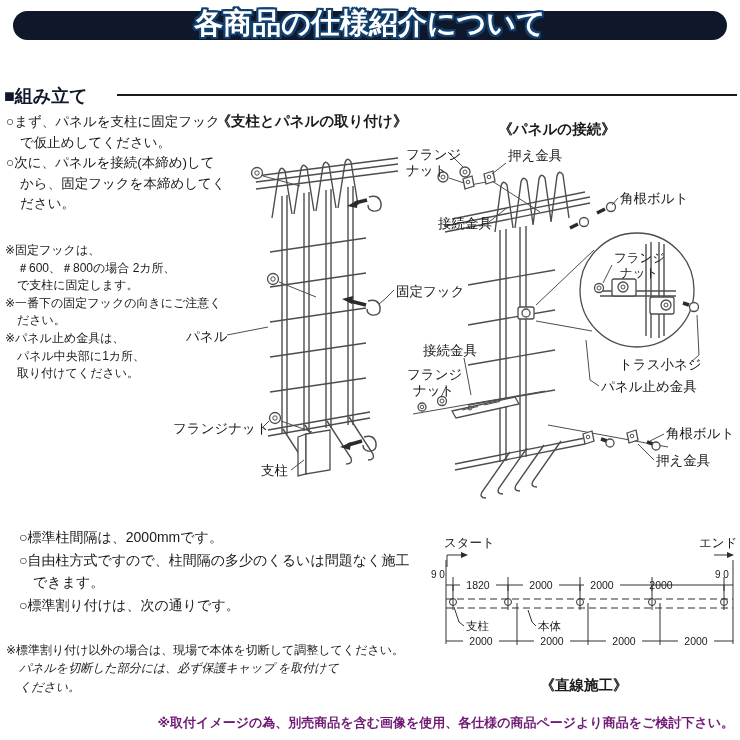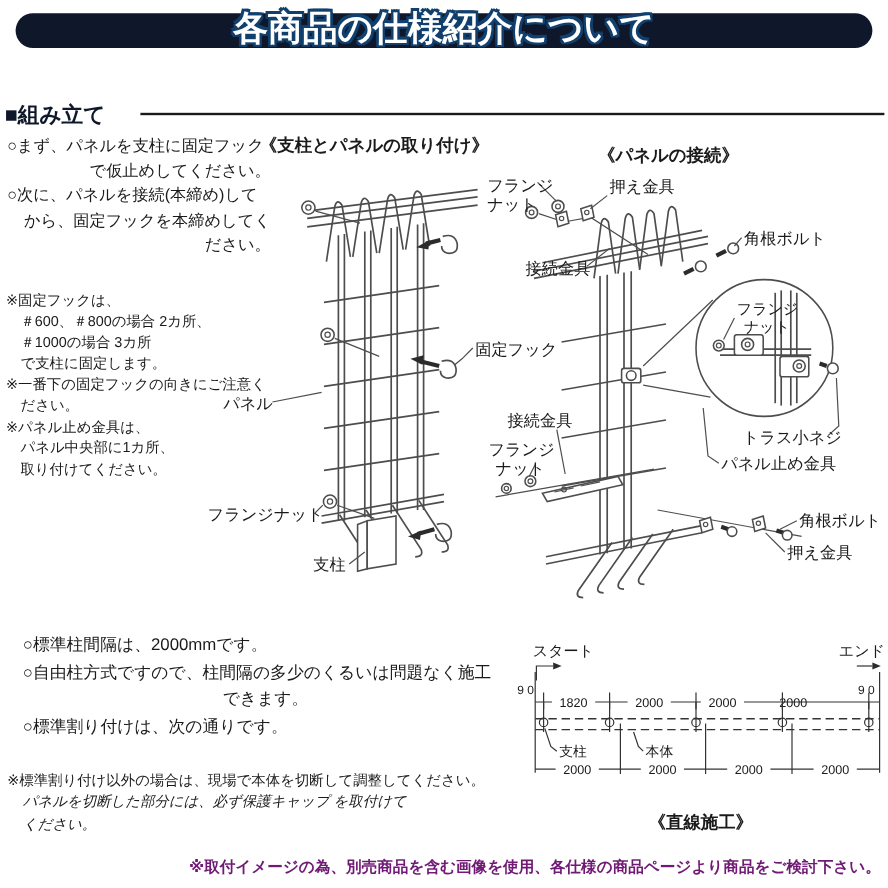--- a/index.html
+++ b/index.html
@@ -6,25 +6,25 @@
   .page{position:relative;width:740px;height:740px;background:#ffffff;overflow:hidden;
         font-family:"Liberation Sans","DejaVu Sans",sans-serif;color:#1a1a1a;}
   .banner{position:absolute;left:13px;top:11px;width:714px;height:29px;background:#0f172a;border-radius:15px;}
   .banner-text{position:absolute;left:0;right:0;top:-7px;text-align:center;font-size:29px;font-weight:bold;color:#ffffff;white-space:nowrap;
     text-shadow:-2px -2px 0 #12406e,2px -2px 0 #12406e,-2px 2px 0 #12406e,2px 2px 0 #12406e,0 -2px 0 #12406e,0 2px 0 #12406e,-2px 0 0 #12406e,2px 0 0 #12406e;}
   .section-heading{position:absolute;left:4px;top:84px;font-size:18px;font-weight:bold;color:#0f172a;}
   .section-rule{position:absolute;left:117px;top:94px;width:620px;height:2px;background:#1a1a1a;}
   .notes{position:absolute;white-space:nowrap;}
   .notes .ln{white-space:nowrap;}
   .notes-a{left:6px;top:112px;font-size:13.5px;line-height:20.6px;}
-  .notes-a .ind{padding-left:14px;text-align:right;}
+  .notes-a .ind{padding-left:14px;}
   .notes-b{left:5px;top:242px;font-size:12px;line-height:17.6px;}
   .notes-b .ind{padding-left:12px;}
   .notes-c{left:19px;top:526px;font-size:14px;line-height:22.5px;}
-  .notes-c .ind{padding-left:14px;text-align:center;}
+  .notes-c .ind{padding-left:14px;}
   .notes-d{left:6px;top:641px;font-size:12px;line-height:18.4px;}
   .notes-d .ind{padding-left:13px;font-style:italic;}
   .diagrams{position:absolute;left:0;top:98px;}
   .linediag{position:absolute;left:424px;top:528px;}
   svg{overflow:visible;}
   svg .wire{stroke:#4d4d4d;stroke-width:1.4;fill:none;}
   svg .thin{stroke:#4d4d4d;stroke-width:1;fill:none;}
   svg .thick{stroke:#2b2b2b;stroke-width:3.5;fill:none;}
   svg .part{stroke:#4d4d4d;stroke-width:1.3;fill:#ffffff;}
   svg .tip{fill:#2b2b2b;stroke:none;}
@@ -53,21 +53,20 @@
   <div class="notes notes-a">
     <div class="ln">○まず、パネルを支柱に固定フック</div>
     <div class="ln ind">で仮止めしてください。</div>
     <div class="ln">○次に、パネルを接続(本締め)して</div>
     <div class="ln ind">から、固定フックを本締めしてく</div>
     <div class="ln ind">ださい。</div>
   </div>
   <div class="notes notes-b">
     <div class="ln">※固定フックは、</div>
     <div class="ln ind">＃600、＃800の場合 2カ所、</div>
-    <div class="ln ind">＃1000の場合 3カ所</div>
     <div class="ln ind">で支柱に固定します。</div>
     <div class="ln">※一番下の固定フックの向きにご注意く</div>
     <div class="ln ind">ださい。</div>
     <div class="ln">※パネル止め金具は、</div>
     <div class="ln ind">パネル中央部に1カ所、</div>
     <div class="ln ind">取り付けてください。</div>
   </div>
 
   <svg class="diagrams" width="740" height="414" viewBox="0 98 740 414">
 

